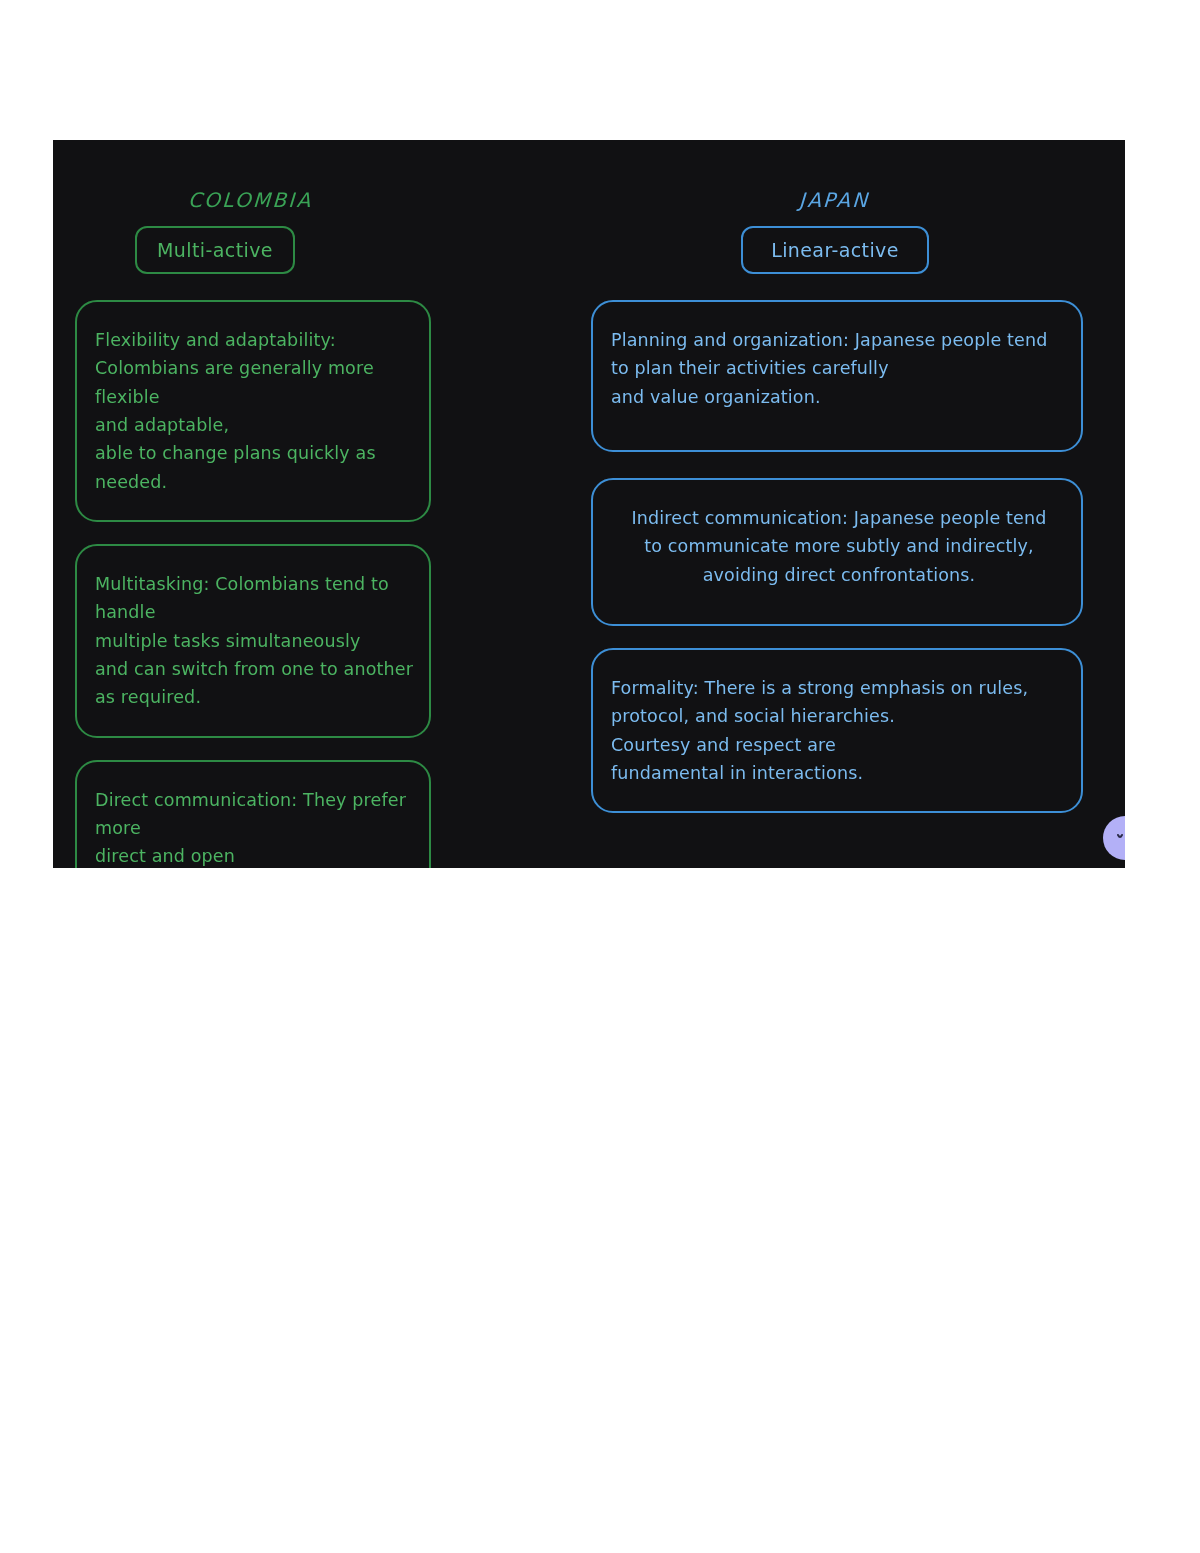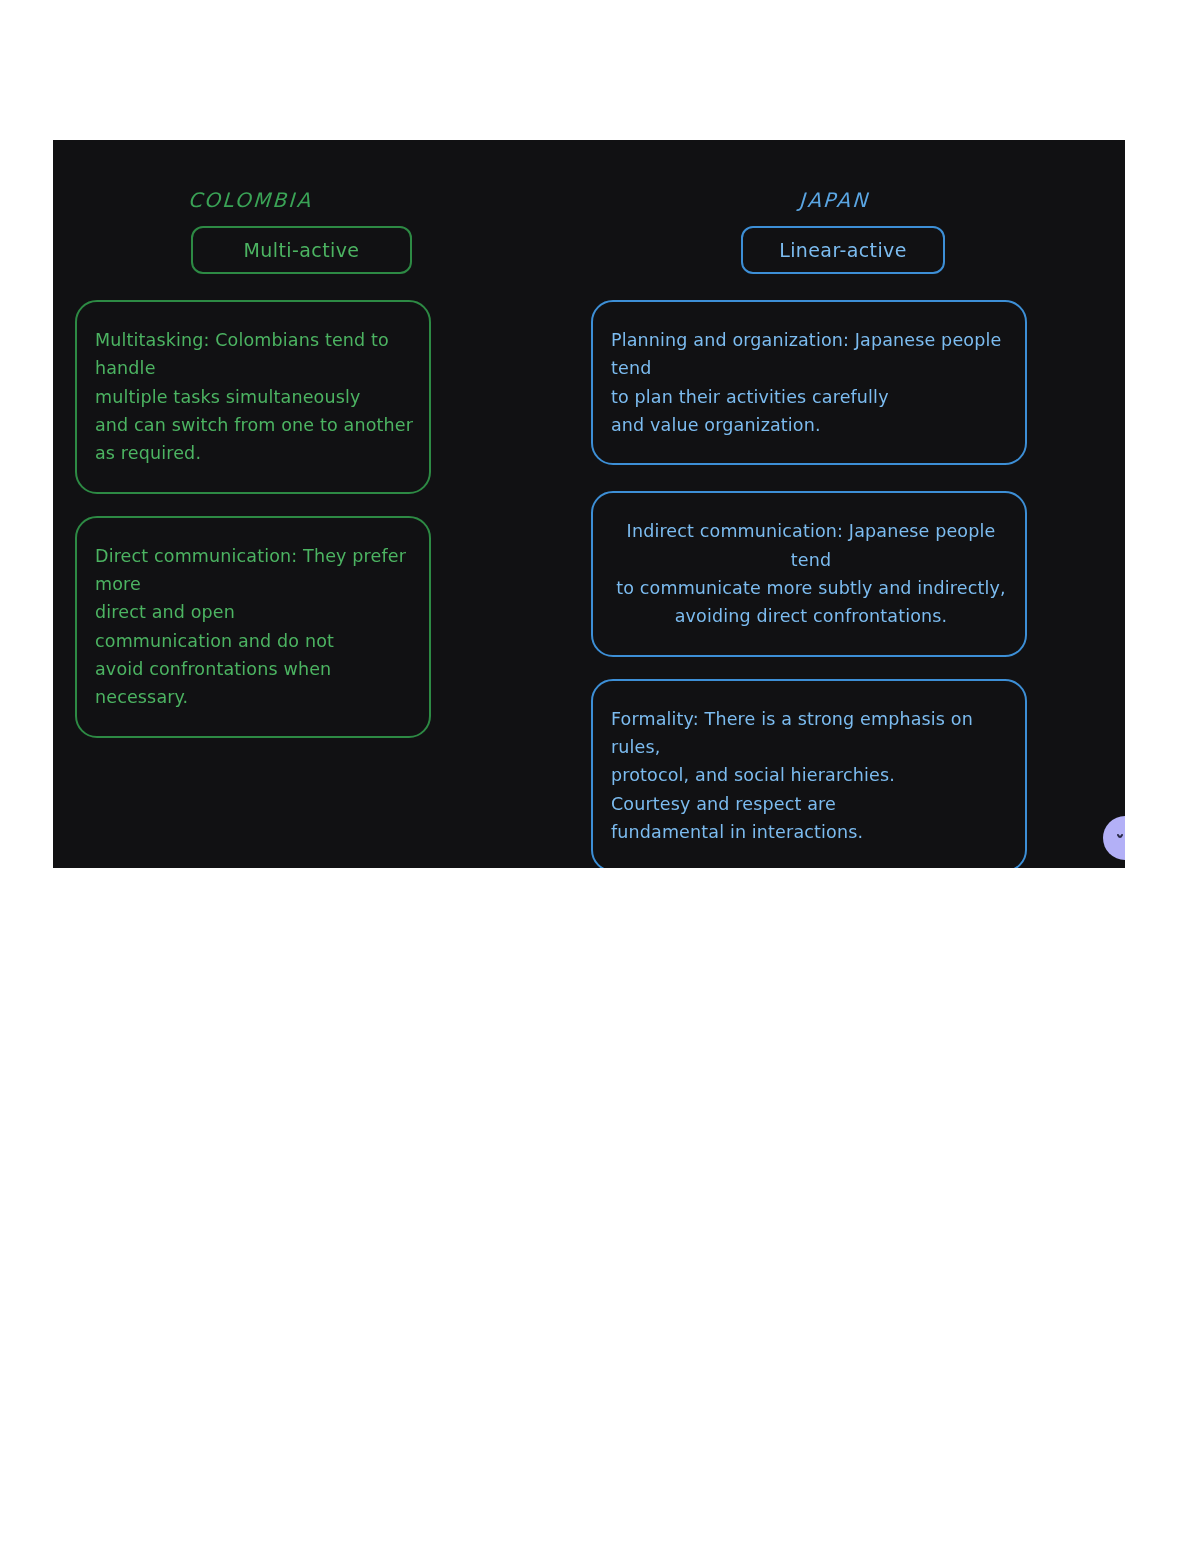--- a/index.html
+++ b/index.html
@@ -50,27 +50,27 @@
     margin-top: 14px;
     height: 48px;
     border-radius: 12px;
     display: flex;
     align-items: center;
     justify-content: center;
     font-size: 19px;
     letter-spacing: 0.4px;
   }
   #column-colombia .category-pill {
-    width: 221px;
-    margin-left: 116px;
+    width: 160px;
+    margin-left: 60px;
     border: 2.2px solid #2d8a44;
     color: #4cb462;
   }
   #column-japan .category-pill {
-    width: 204px;
+    width: 188px;
     margin-left: 150px;
     border: 2.2px solid #3d8fd6;
     color: #7cbcf0;
   }
 
   
   .cards { margin-top: 26px; }
 
   .trait-card {
     border-radius: 22px;
@@ -81,21 +81,21 @@
     letter-spacing: 0.15px;
     white-space: pre-line;
   }
 
   #column-colombia .trait-card {
     width: 356px;
     border: 2.2px solid #2d8a44;
     color: #4cb462;
   }
   #column-japan .trait-card {
-    width: 436px;
+    width: 492px;
     border: 2.2px solid #3d8fd6;
     color: #7cbcf0;
   }
 
   
   #column-colombia .trait-card:nth-child(1) { min-height: 182px; }
   #column-colombia .trait-card:nth-child(2) { min-height: 172px; margin-top: 8px; }
   #column-colombia .trait-card:nth-child(3) { min-height: 172px; margin-top: 12px; }
 
   #column-japan .trait-card:nth-child(1) { min-height: 152px; }
@@ -122,20 +122,24 @@
 
 <div id="canvas-root">
 
   <div class="column" id="column-colombia">
 
     <div class="country-title">COLOMBIA</div>
 
     <div class="category-pill">Multi-active</div>
 
     <div class="cards">
+      <div class="trait-card">Flexibility and adaptability:
+Colombians are generally more flexible
+and adaptable,
+able to change plans quickly as needed.</div>
 
       <div class="trait-card">Multitasking: Colombians tend to handle
 multiple tasks simultaneously
 and can switch from one to another
 as required.</div>
 
       <div class="trait-card">Direct communication: They prefer more
 direct and open
 communication and do not
 avoid confrontations when necessary.</div>

